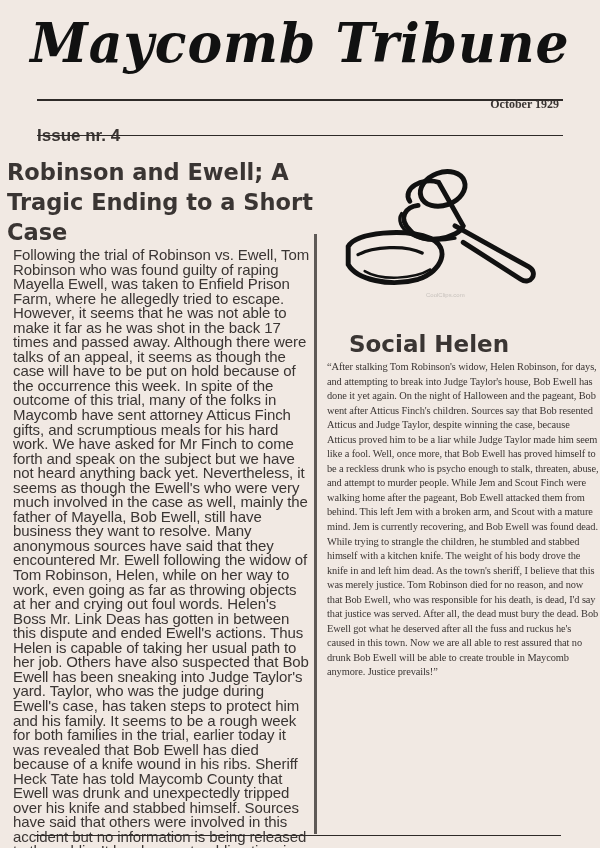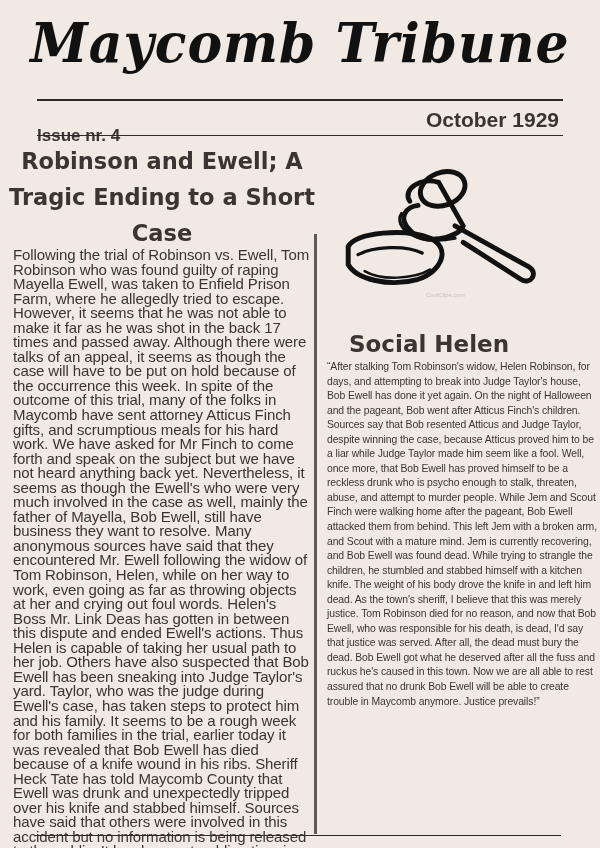--- a/index.html
+++ b/index.html
@@ -18,47 +18,47 @@
       transform: scaleY(1.05);
     }
     .rule { position: absolute; background: #2e2a28; }
     .issue {
       position: absolute; left: 37px; top: 109px;
       font-family: "Liberation Sans", sans-serif; font-size: 17px; color: #3a3533;
       font-weight: 600;
       margin-top: 17px;
     }
     .date {
-      position: absolute; right: 41px; top: 108px;
-      font-family: Liberation Sans, sans-serif; font-size: 21px; color: #3a3533;
+      position: absolute; right: 41px; top: 97px;
+      font-family: Liberation Serif, serif; font-size: 12px; color: #3a3533;
       font-weight: 600;
     }
     .headline {
-      position: absolute; left: 7px; top: 143px; width: 310px;
+      position: absolute; left: 7px; top: 157px; width: 310px;
       font-family: "DejaVu Sans", sans-serif; font-weight: bold;
-      font-size: 22.5px; line-height: 36px; color: #3a3533; text-align: center;
+      font-size: 22.5px; line-height: 30px; color: #3a3533;
     }
     .article {
       position: absolute; left: 13px; top: 248px; width: 298px;
       font-family: Liberation Sans, sans-serif; font-size: 15px; line-height: 14.55px;
       color: #3a3533; letter-spacing: -0.1px;
     }
     .vdivider { position: absolute; left: 314px; top: 234px; width: 3px; height: 600px; background: #5f5a57; }
     .gavel { position: absolute; left: 340px; top: 150px; width: 230px; height: 160px; }
     .watermark {
       position: absolute; left: 426px; top: 292px;
       font-family: "Liberation Sans", sans-serif; font-size: 6px; color: #c8c2bd;
     }
     .social-title {
       position: absolute; left: 349px; top: 331px;
       font-family: "DejaVu Sans", sans-serif; font-weight: bold; font-size: 23px; color: #3a3533;
     }
     .social-body {
       position: absolute; left: 327px; top: 360px; width: 272px;
-      font-family: Liberation Sans, sans-serif; font-size: 10.4px; line-height: 14.55px;
+      font-family: Liberation Serif, serif; font-size: 10.4px; line-height: 14.55px;
       color: #3a3533; letter-spacing: -0.1px;
     }
   </style>
 </head>
 <body>
 
 <div class="masthead">Maycomb Tribune</div>
 
 <div class="rule" style="left:37px; top:99px; width:526px; height:2px;"></div>
 <div class="issue">Issue nr. 4</div>

